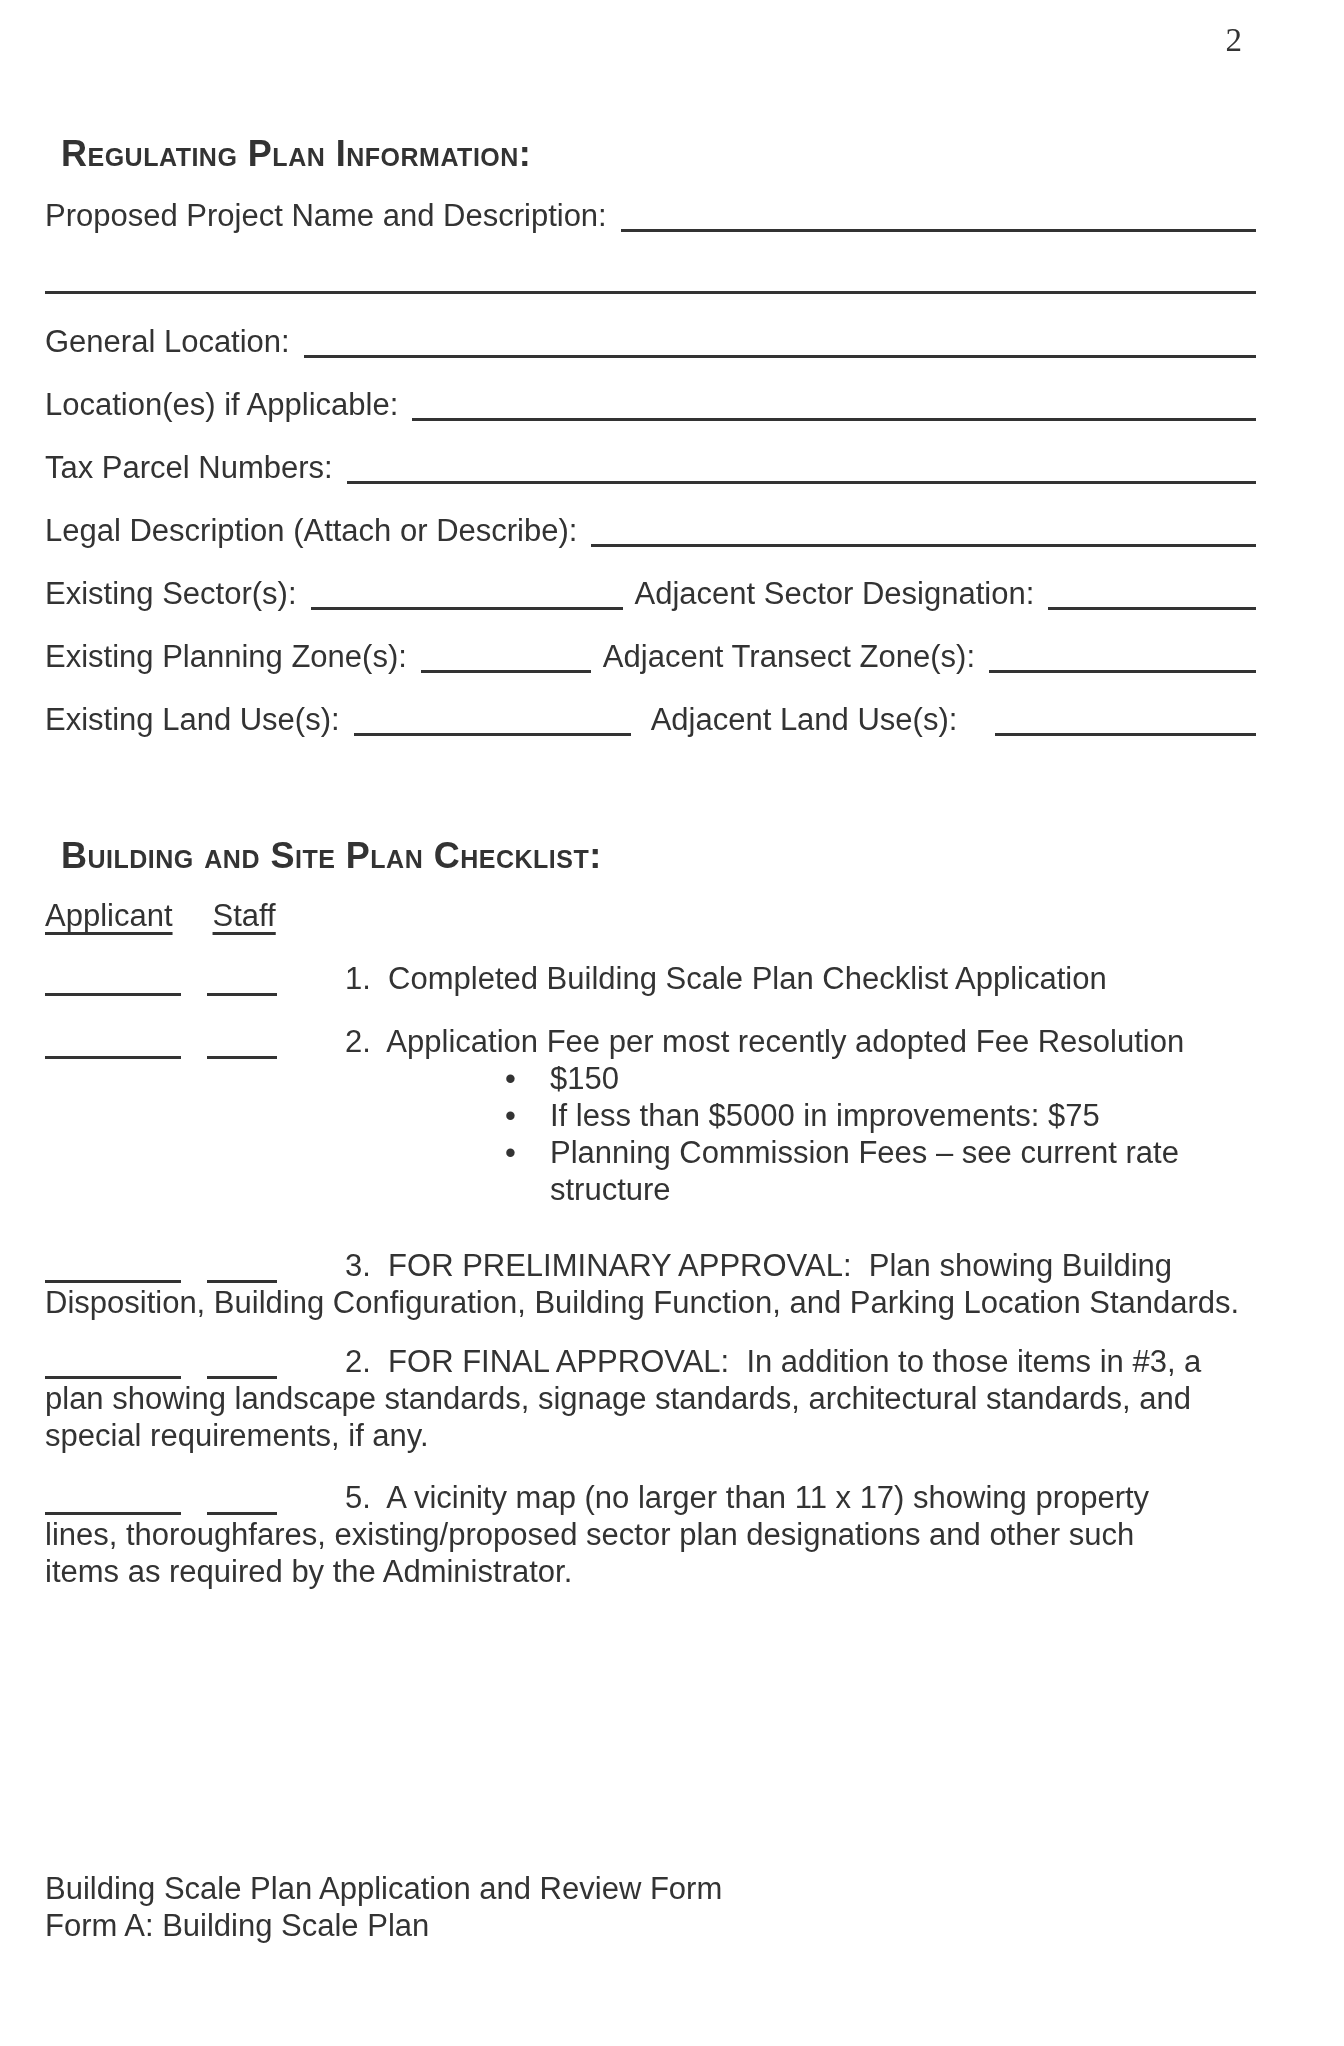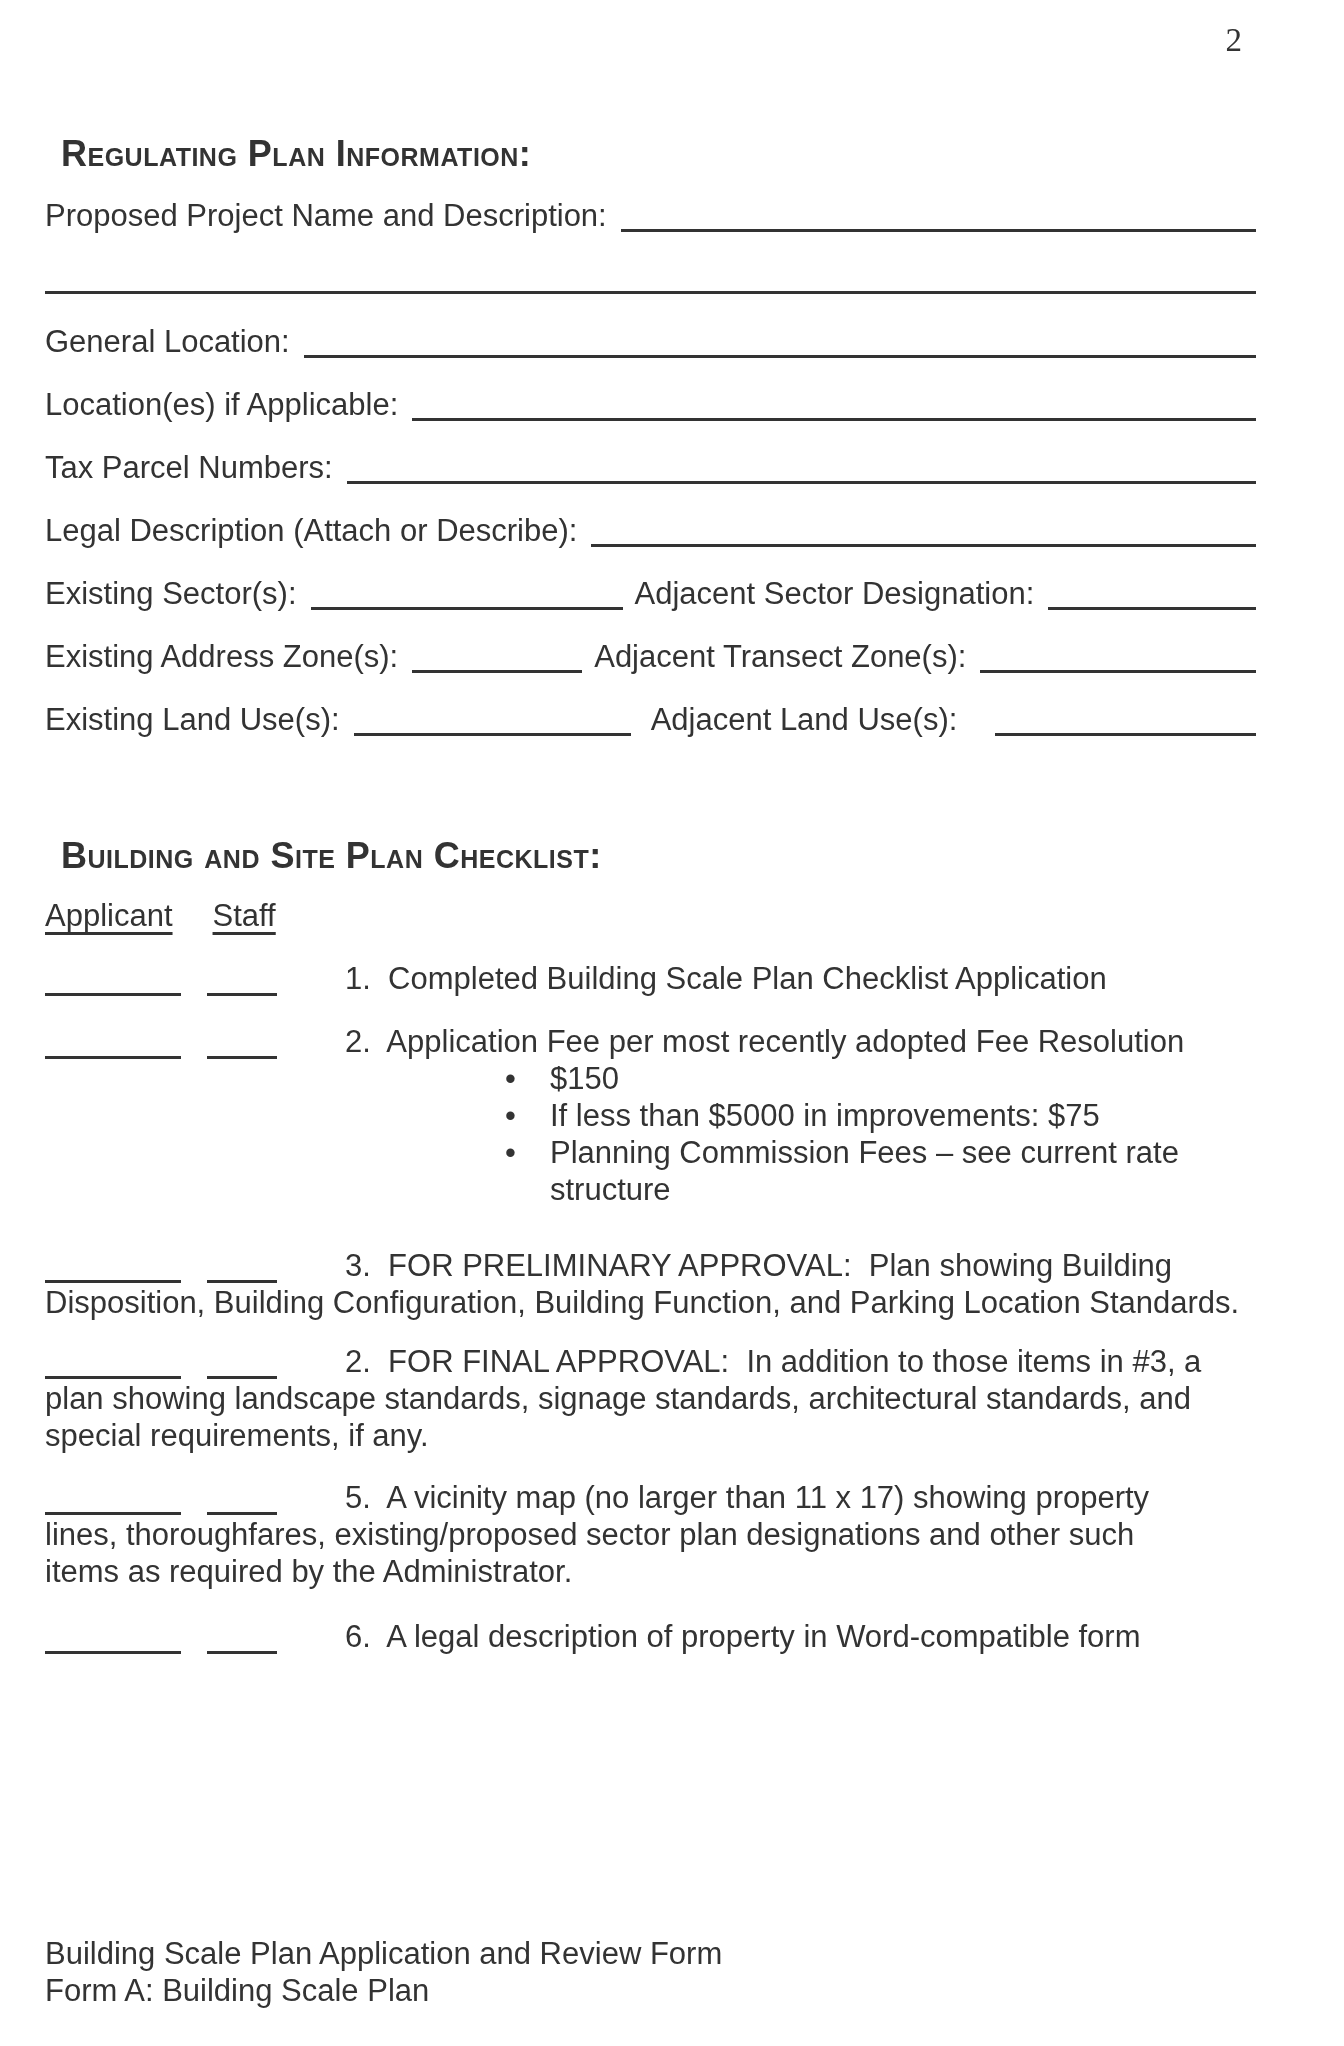--- a/index.html
+++ b/index.html
@@ -87,21 +87,21 @@
   </div>
 
   <div class="frow mt26">
     <span class="flabel">Existing Sector(s):</span>
     <span class="blank b312"></span>
     <span class="flabel ml12">Adjacent Sector Designation:</span>
     <span class="blank fill"></span>
   </div>
 
   <div class="frow mt26">
-    <span class="flabel">Existing Address Zone(s):</span>
+    <span class="flabel">Existing Planning Zone(s):</span>
     <span class="blank b170"></span>
     <span class="flabel ml12">Adjacent Transect Zone(s):</span>
     <span class="blank fill"></span>
   </div>
 
   <div class="frow mt26">
     <span class="flabel">Existing Land Use(s):</span>
     <span class="blank b277"></span>
     <span class="flabel ml20">Adjacent Land Use(s):</span>
     <span class="blank fill ml38"></span>
@@ -135,20 +135,19 @@
 Disposition, Building Configuration, Building Function, and Parking Location Standards.</span></p>
 
   <p class="citem mt22"><span class="iblank applicant"></span><span class="iblank staff"></span><span class="itext">2.  FOR FINAL APPROVAL:  In addition to those items in #3, a
 plan showing landscape standards, signage standards, architectural standards, and
 special requirements, if any.</span></p>
 
   <p class="citem mt25"><span class="iblank applicant"></span><span class="iblank staff"></span><span class="itext">5.  A vicinity map (no larger than 11 x 17) showing property
 lines, thoroughfares, existing/proposed sector plan designations and other such
 items as required by the Administrator.</span></p>
 
-  <p class="citem mt28"><span class="iblank applicant"></span><span class="iblank staff"></span><span class="itext">6.  A legal description of property in Word-compatible form</span></p>
 
   <div class="footer">
     <div>Building Scale Plan Application and Review Form</div>
     <div>Form A:  Building Scale Plan</div>
   </div>
 
 </div>
 
 </body></html>

